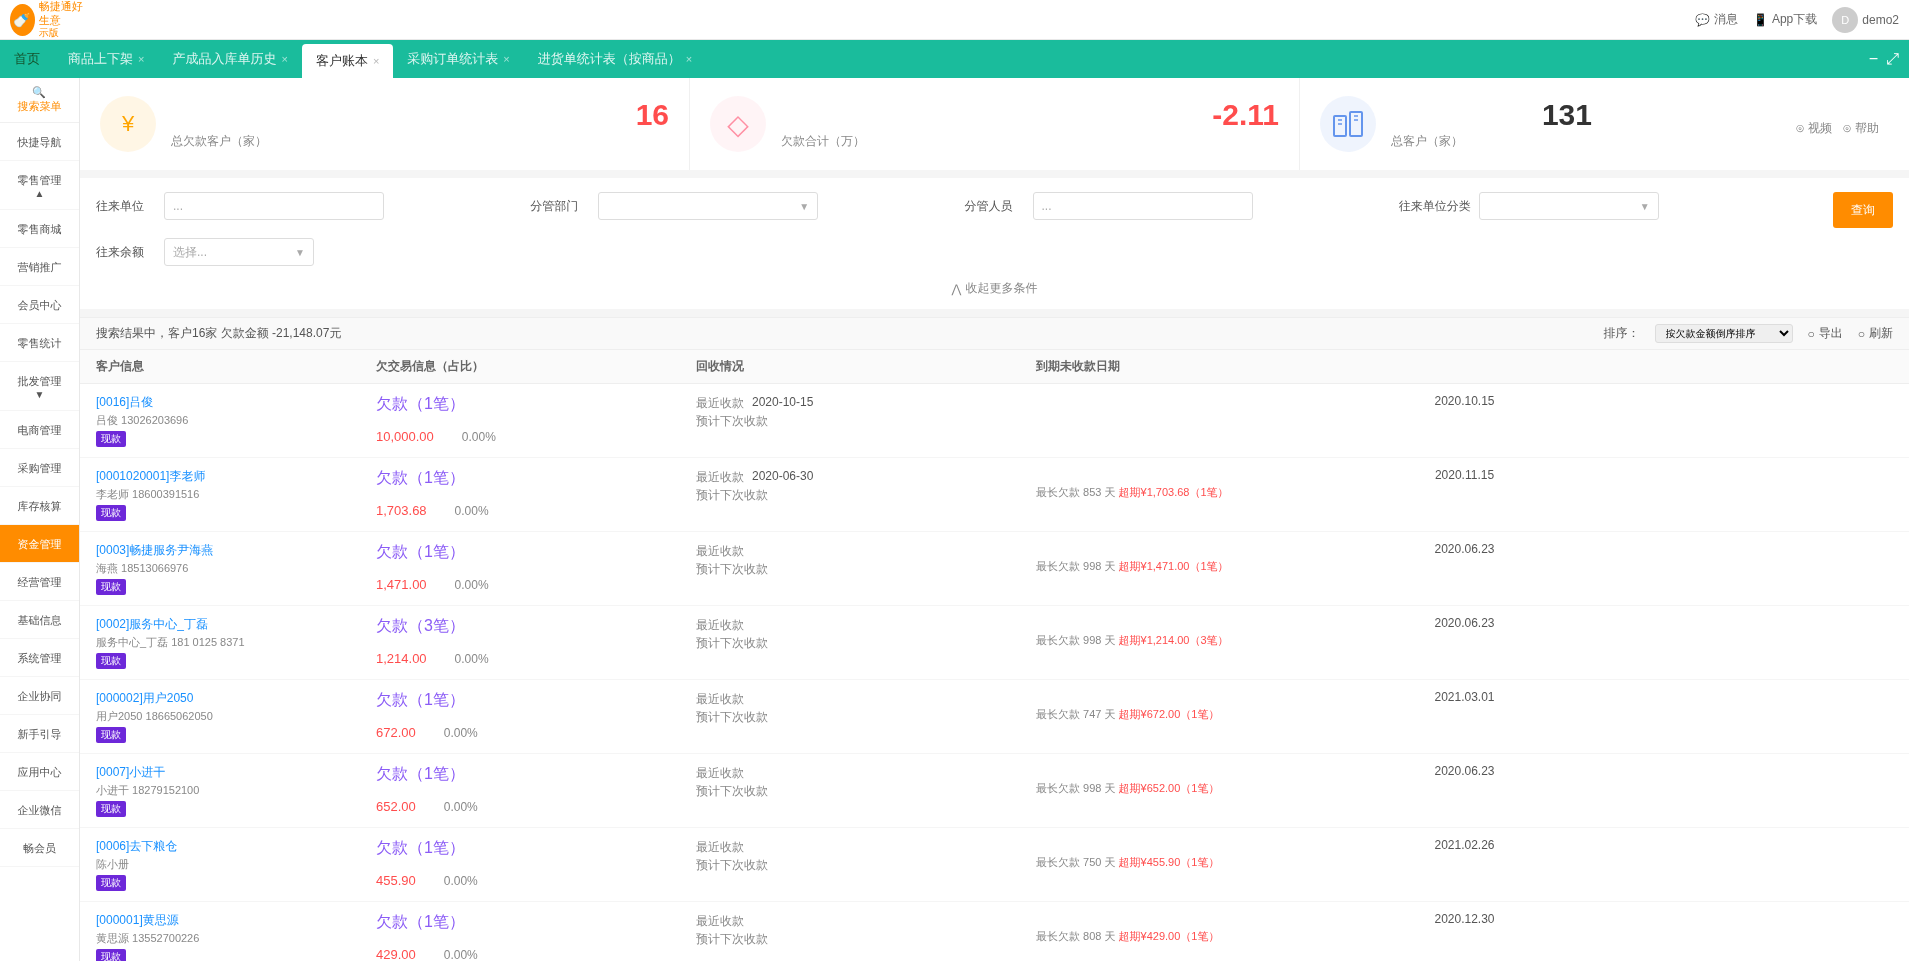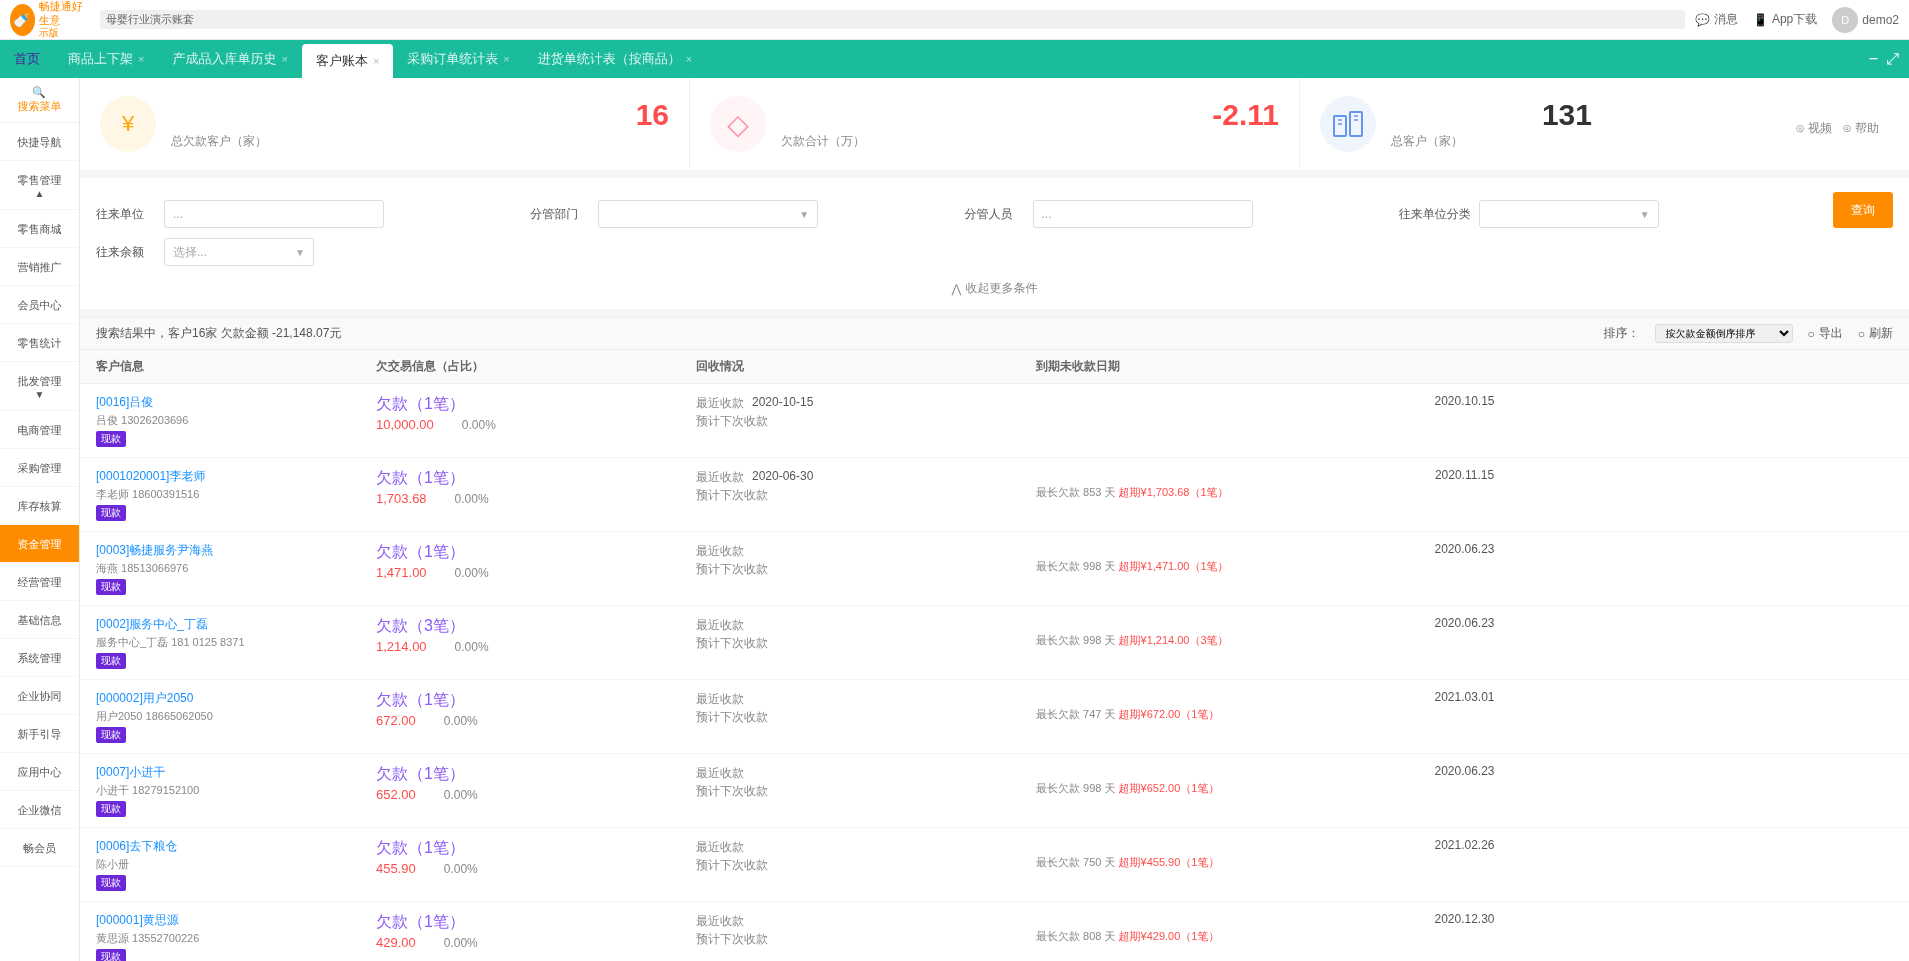--- a/index.html
+++ b/index.html
@@ -12,21 +12,21 @@
     .logo-text { font-size: 11px; color: #ff8c00; margin-left: 4px; line-height: 1.2; }
     .demo-badge { background: #f0f0f0; border-radius: 3px; padding: 2px 6px; font-size: 11px; color: #666; flex: 1; margin: 0 10px; }
     .top-right { display: flex; align-items: center; gap: 15px; margin-left: auto; }
     .top-right-item { display: flex; align-items: center; gap: 4px; font-size: 12px; color: #666; cursor: pointer; }
     .avatar { width: 26px; height: 26px; background: #ccc; border-radius: 50%; display: flex; align-items: center; justify-content: center; font-size: 11px; color: white; }
 
     
     .tab-bar { display: flex; background: #1abc9c; height: 38px; align-items: stretch; }
     .tab { display: flex; align-items: center; padding: 0 14px; font-size: 13px; color: rgba(255,255,255,0.85); cursor: pointer; gap: 5px; white-space: nowrap; }
     .tab.active { background: #fff; color: #333; border-radius: 4px 4px 0 0; margin-top: 4px; }
-    .tab.home { background: transparent; color: #4c1d95; font-weight: normal; }
+    .tab.home { background: transparent; color: #14532d; font-weight: normal; }
     .tab .close-x { font-size: 11px; opacity: 0.7; }
     .tab-spacer { flex: 1; }
     .tab-actions { display: flex; align-items: center; padding: 0 10px; gap: 8px; }
     .tab-action-btn { color: white; font-size: 16px; cursor: pointer; line-height: 1; }
 
     
     .layout { display: flex; height: calc(100vh - 78px); }
 
     
     .sidebar { width: 80px; background: #fff; border-right: 1px solid #e8e8e8; display: flex; flex-direction: column; overflow-y: auto; }
@@ -49,21 +49,21 @@
     .stat-icon-circle.blue { background: rgba(100,149,237,0.1); color: #6495ed; }
     .stat-info { flex: 1; }
     .stat-number { font-size: 30px; font-weight: bold; color: #ff4d4d; line-height: 1.1; text-align: right; }
     .stat-number.black { color: #333; }
     .stat-number.neg { color: #ff4d4d; }
     .stat-label { font-size: 12px; color: #888; margin-top: 2px; }
     .stat-top-right-container { display: flex; align-items: flex-start; justify-content: flex-end; flex: 1; padding: 8px 10px 0 0; }
 
     
     .filter-area { background: #fff; padding: 14px 16px 8px; margin-bottom: 8px; }
-    .filter-row { display: flex; align-items: flex-end; gap: 12px; margin-bottom: 10px; flex-wrap: wrap; }
+    .filter-row { display: flex; align-items: flex-start; gap: 12px; margin-bottom: 10px; flex-wrap: wrap; }
     .filter-label { font-size: 12px; color: #555; white-space: nowrap; min-width: 60px; }
     .filter-select { flex: 1; max-width: 280px; border: 1px solid #ddd; border-radius: 3px; padding: 4px 8px; font-size: 12px; height: 28px; background: white; display: flex; align-items: center; justify-content: space-between; cursor: pointer; }
     .filter-arrow { color: #aaa; font-size: 10px; }
     .filter-group { display: flex; align-items: center; gap: 8px; flex: 1; }
     .search-btn { background: #ff8c00; color: white; border: none; border-radius: 3px; padding: 4px 18px; font-size: 12px; cursor: pointer; height: 36px; }
     .collapse-btn { display: flex; align-items: center; gap: 4px; color: #888; font-size: 12px; cursor: pointer; justify-content: center; padding: 4px 0; }
 
     
     .results-bar { display: flex; align-items: center; justify-content: space-between; padding: 6px 16px; background: #f9f9f9; border-top: 1px solid #eee; border-bottom: 1px solid #eee; font-size: 12px; color: #555; }
     .results-actions { display: flex; align-items: center; gap: 15px; }
@@ -80,21 +80,21 @@
     
     .table-row { display: flex; padding: 10px 16px; border-bottom: 1px solid #f5f5f5; align-items: flex-start; }
     
     .customer-info { width: 280px; }
     .customer-name { color: #1890ff; font-size: 12px; cursor: pointer; }
     .customer-contact { color: #888; font-size: 11px; margin-top: 2px; }
     .tag { display: inline-block; background: #6d28d9; color: white; font-size: 10px; padding: 1px 5px; border-radius: 2px; margin-top: 3px; }
     
     .debt-info { width: 320px; }
     .debt-count { font-size: 16px; color: #8b5cf6; }
-    .debt-amount { color: #ff4d4d; font-size: 13px; margin-top: 2px; }
+    .debt-amount { color: #ff4d4d; font-size: 13px; margin-top: 14px; }
     .debt-percent { color: #888; font-size: 12px; margin-left: 20px; }
     .debt-row { display: flex; align-items: baseline; gap: 8px; }
     
     .recovery-info { width: 340px; font-size: 12px; color: #555; }
     .recovery-row { display: flex; gap: 8px; margin-top: 1px; }
     .recovery-label { color: #888; }
     
     .overdue-info { flex: 1; font-size: 12px; color: #555; }
     .overdue-date { color: #555; margin-bottom: 3px; text-align: center; }
     .overdue-text { color: #888; font-size: 11px; }
@@ -104,21 +104,20 @@
 <body>
 
 <div class="top-bar">
   <div class="logo">
     <div class="logo-icon">🍼</div>
     <div class="logo-text">
       <div>畅捷通好生意</div>
       <div style="color:#ff8c00;font-size:10px;">示版</div>
     </div>
   </div>
-  <div class="demo-badge">母婴行业演示账套</div>
   <div class="top-right">
     <div class="top-right-item">
       <span>💬</span>
       <span>消息</span>
     </div>
     <div class="top-right-item">
       <span>📱</span>
       <span>App下载</span>
     </div>
     <div class="top-right-item">

